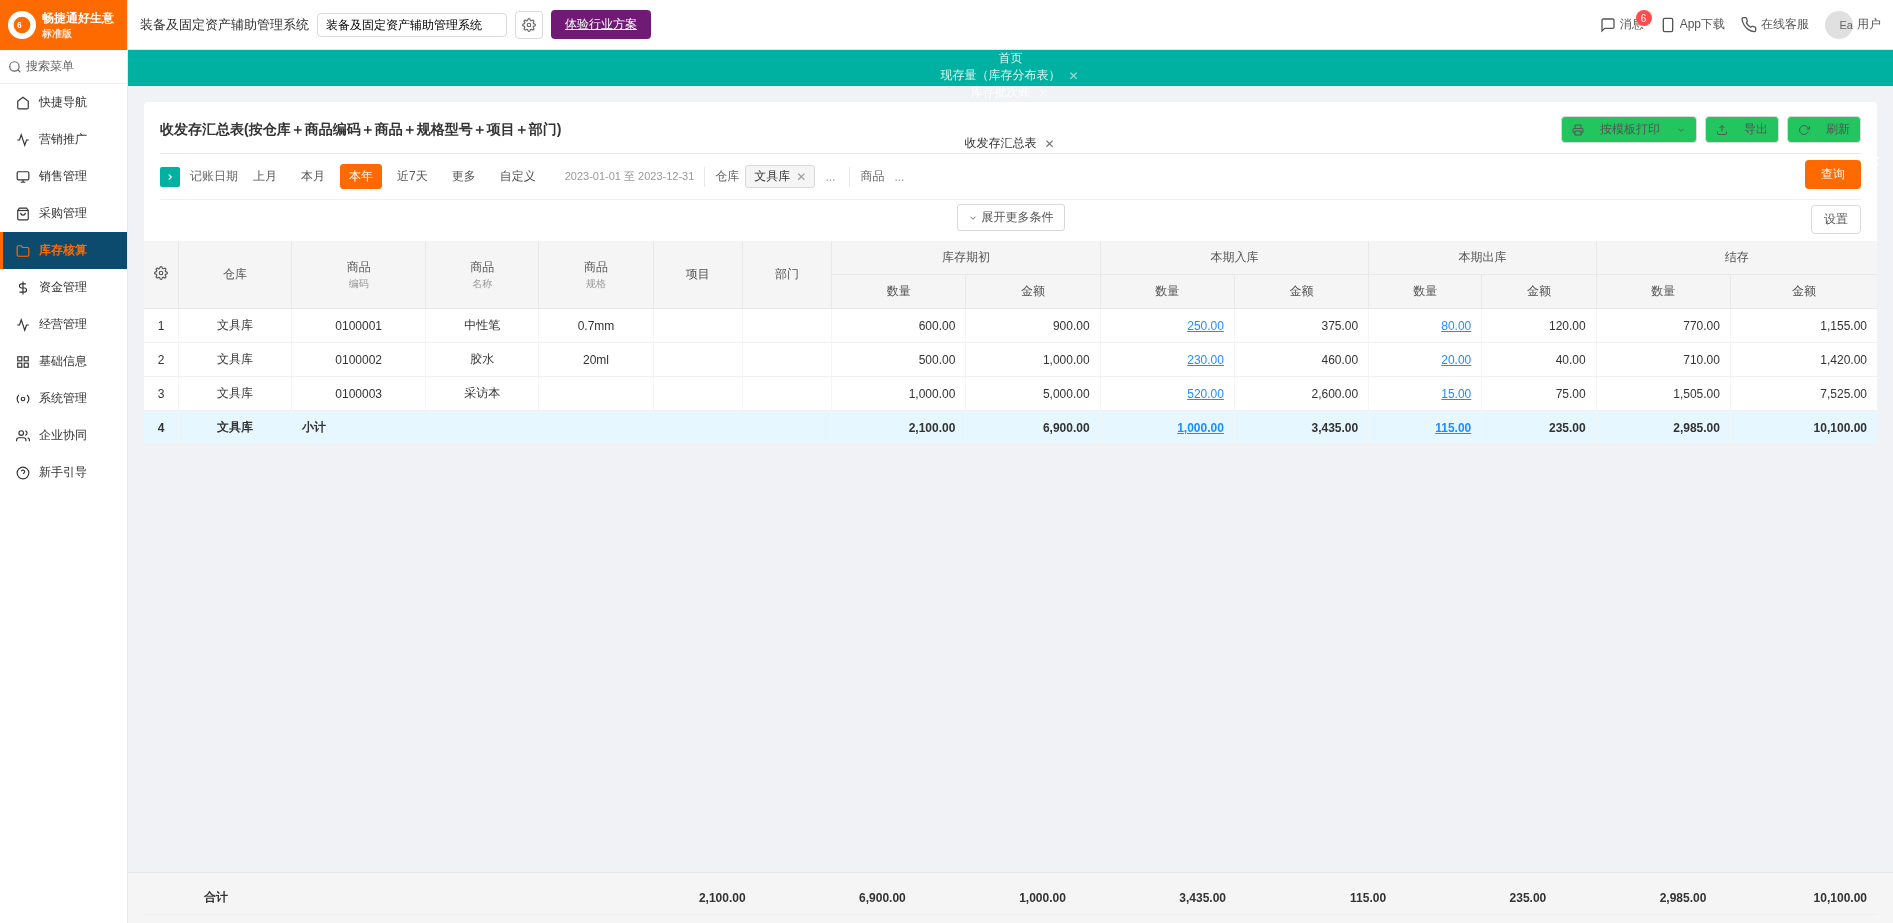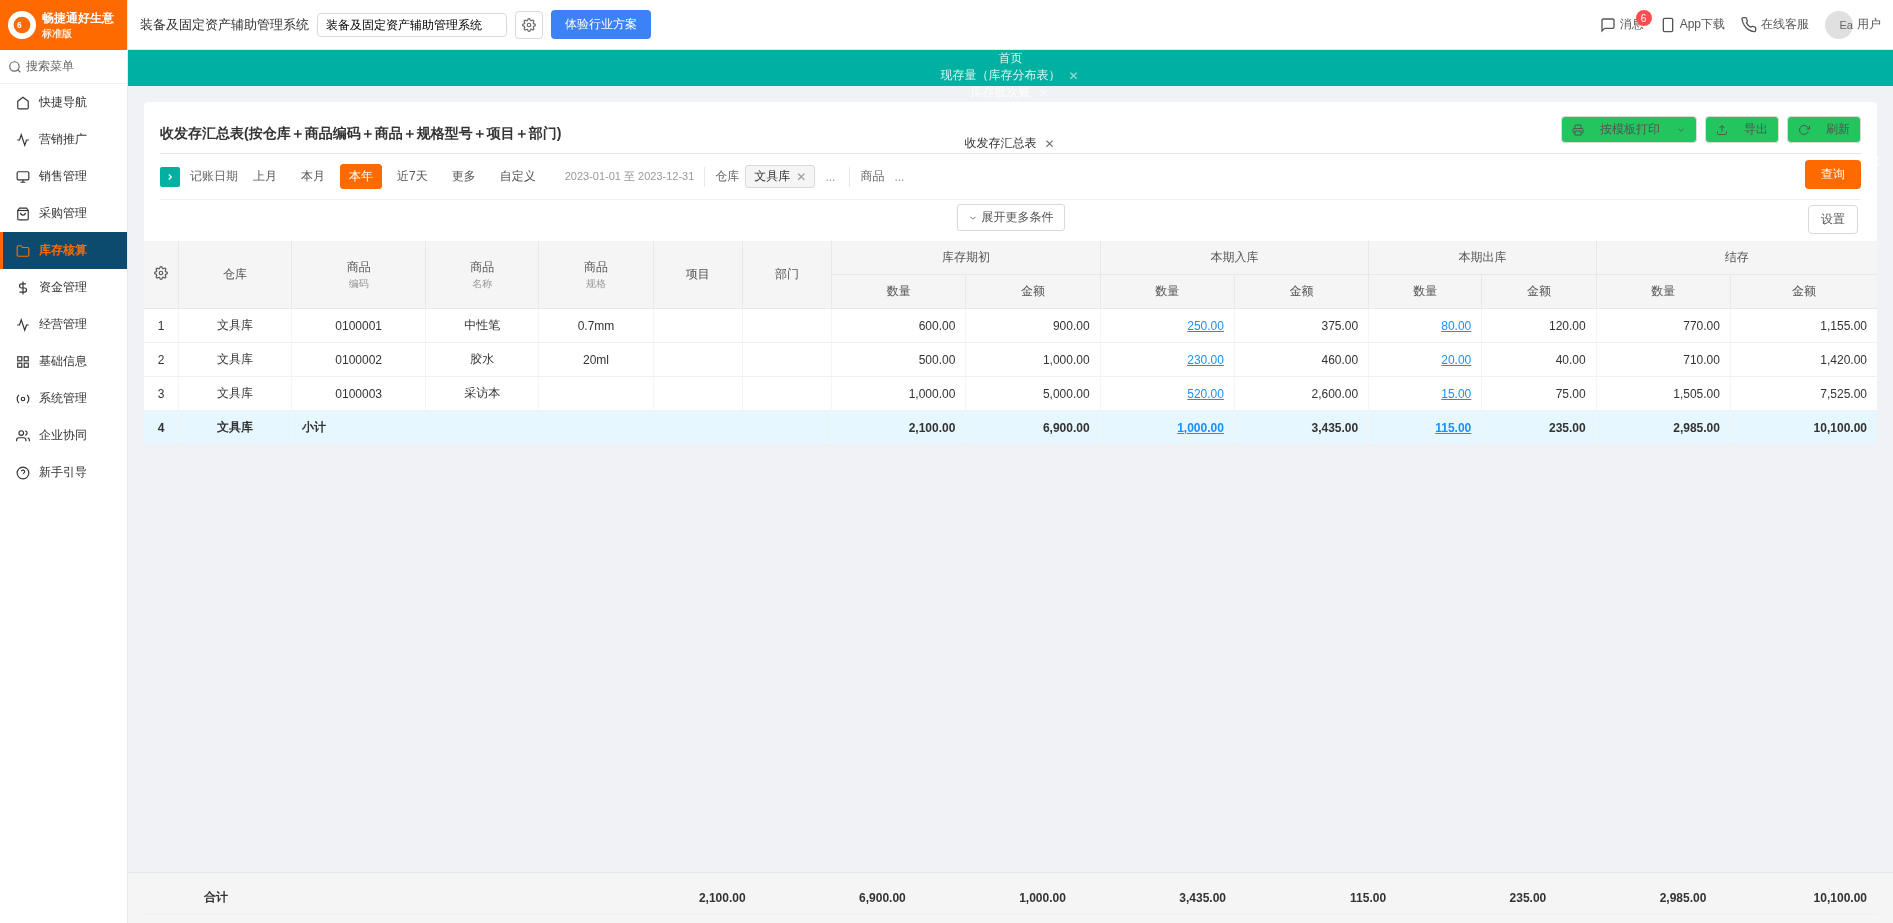--- a/index.html
+++ b/index.html
@@ -19,21 +19,21 @@
     .sidebar-item { padding: 10px 12px; display: flex; align-items: center; gap: 8px; cursor: pointer; color: #333; font-size: 12px; border-left: 3px solid transparent; }
     .sidebar-item.active { background: #0c4a6e; color: #ff6a00; border-left-color: #ff6a00; font-weight: bold; }
     .sidebar-item .icon { width: 16px; height: 16px; display: flex; align-items: center; justify-content: center; flex-shrink: 0; }
 
     
     .header { position: fixed; top: 0; left: 128px; right: 0; height: 50px; background: #fff; border-bottom: 1px solid #e8e8e8; display: flex; align-items: center; justify-content: space-between; padding: 0 12px; z-index: 99; }
     .header-left { display: flex; align-items: center; gap: 8px; }
     .system-title { font-size: 13px; color: #333; }
     .header-select { border: 1px solid #d9d9d9; border-radius: 4px; padding: 4px 24px 4px 8px; font-size: 12px; background: #fff; appearance: none; cursor: pointer; }
     .settings-btn { width: 28px; height: 28px; border: 1px solid #d9d9d9; border-radius: 4px; display: flex; align-items: center; justify-content: center; cursor: pointer; color: #666; }
-    .experience-btn { background: #3b82f6; color: #fff; border: none; border-radius: 4px; padding: 6px 14px; font-size: 12px; cursor: pointer; }
+    .experience-btn { background: #701a75; color: #fff; border: none; border-radius: 4px; padding: 6px 14px; font-size: 12px; cursor: pointer; text-decoration: underline; }
     .header-right { display: flex; align-items: center; gap: 16px; }
     .header-action { display: flex; align-items: center; gap: 4px; cursor: pointer; color: #555; font-size: 12px; position: relative; }
     .badge { position: absolute; top: -6px; right: -8px; background: #ff4d4f; color: #fff; border-radius: 8px; font-size: 10px; padding: 0 4px; min-width: 16px; height: 16px; display: flex; align-items: center; justify-content: center; }
     .user-avatar { width: 28px; height: 28px; background: #e0e0e0; border-radius: 50%; display: flex; align-items: center; justify-content: flex-end; font-size: 11px; color: #666; }
 
     
     .tab-bar { position: fixed; top: 50px; left: 128px; right: 0; height: 36px; background: #00b0a0; display: flex; align-items: center; z-index: 98; padding: 0 4px; flex-direction: column; }
     .tab { display: flex; align-items: center; padding: 0 12px; height: 28px; margin: 0 2px; border-radius: 4px 4px 0 0; cursor: pointer; font-size: 12px; color: rgba(255,255,255,0.85); gap: 6px; }
     .tab.active { background: #fff; color: #333; }
     .tab-close { width: 14px; height: 14px; display: flex; align-items: center; justify-content: center; border-radius: 50%; color: inherit; opacity: 0.7; }
@@ -265,21 +265,21 @@
   <div class="tab active">
     <span>收发存汇总表</span>
     <span class="tab-close">✕</span>
   </div>
   <span class="tab-bar-close">✕</span>
 </div>
 
 <div class="main">
 
   <div style="background:#fff; padding: 14px 16px 0; border-radius:4px 4px 0 0;">
-    <div style="display:flex; justify-content:space-between; align-items:flex-end; padding-bottom:10px; border-bottom:1px solid #e8e8e8;">
+    <div style="display:flex; justify-content:space-between; align-items:center; padding-bottom:10px; border-bottom:1px solid #e8e8e8;">
       <span class="page-title" style="font-size:14px;font-weight:bold;">收发存汇总表(按仓库＋商品编码＋商品＋规格型号＋项目＋部门)</span>
       <div style="display:flex; align-items:center; gap:8px;">
         <div class="action-btn">
           <svg width="12" height="12" viewBox="0 0 24 24" fill="none" stroke="currentColor" stroke-width="2">
               <polyline points="6 9 6 2 18 2 18 9"></polyline>
               <path d="M6 18H4a2 2 0 0 1-2-2v-5a2 2 0 0 1 2-2h16a2 2 0 0 1 2 2v5a2 2 0 0 1-2 2h-2"></path>
               <rect x="6" y="14" width="12" height="8"></rect>
             </svg>
           <span>按模板打印</span>
           <svg width="10" height="10" viewBox="0 0 24 24" fill="none" stroke="currentColor" stroke-width="2">
@@ -337,21 +337,21 @@
         <span class="filter-dots">...</span>
       </div>
 
       <div style="width:1px;height:20px;background:#e8e8e8;"></div>
 
       <div style="display:flex; align-items:center; gap:6px;">
         <span style="color:#666;font-size:12px;">商品</span>
         <span class="filter-dots">...</span>
       </div>
 
-      <div style="position:absolute; right:0; top:6px; display:flex; flex-direction:column; align-items:center; gap:4px;">
+      <div style="position:absolute; right:0; top:6px; display:flex; flex-direction:column; align-items:flex-end; gap:4px;">
         <button class="query-btn">查询</button>
         <button class="set-btn">设置</button>
       </div>
     </div>
 
     <div style="display:flex; justify-content:center; padding:4px 0 10px; border-top:1px solid #f0f0f0;">
       <div class="expand-btn">
         <svg width="10" height="10" viewBox="0 0 24 24" fill="none" stroke="currentColor" stroke-width="2">
             <polyline points="6 9 12 15 18 9"></polyline>
           </svg>

